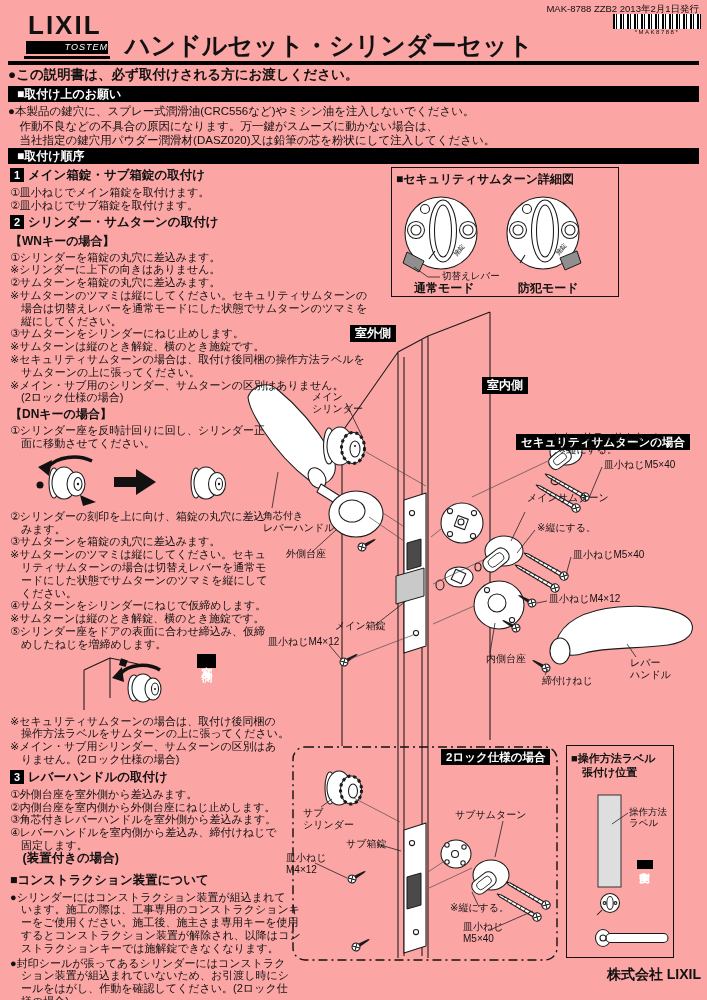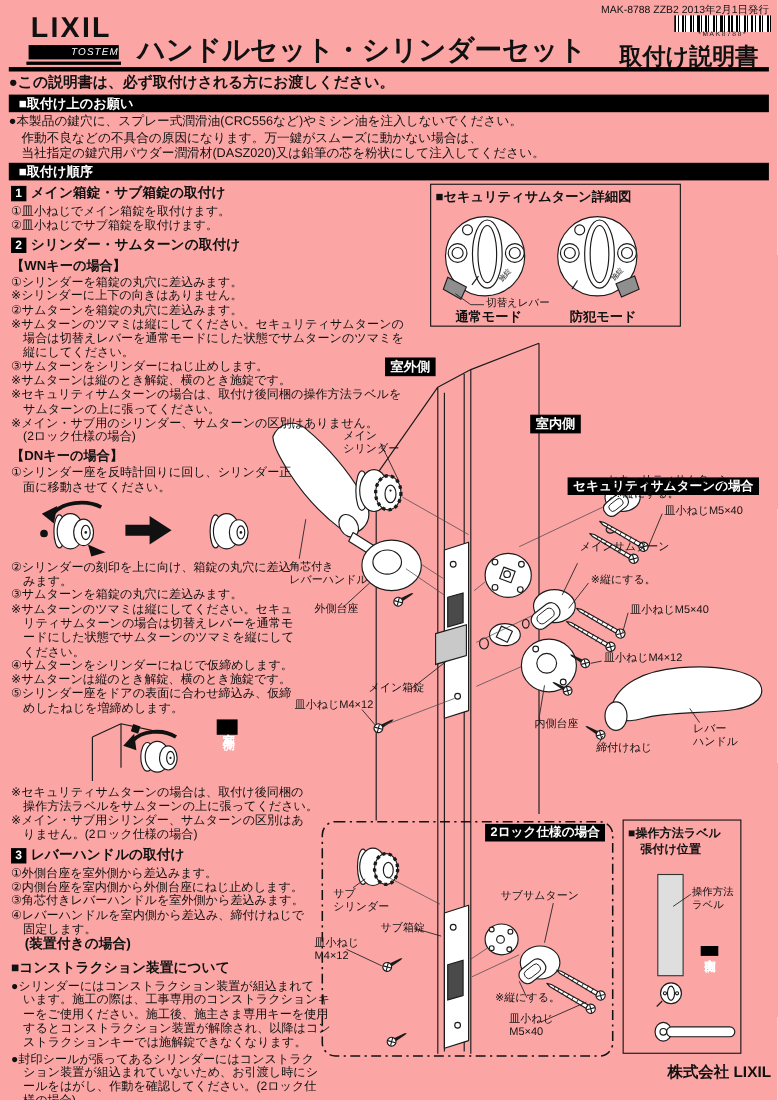--- a/index.html
+++ b/index.html
@@ -257,21 +257,20 @@
     </g>
   </svg>
 
   <div class="abs" style="right:8px;top:3px;font-size:9.5px;z-index:2;">MAK-8788  ZZB2   2013年2月1日発行</div>
   <div id="barcode"></div>
   <div id="barcode-text">*MAK8788*</div>
   <div class="abs" style="left:28px;top:10px;font-size:26px;font-weight:bold;letter-spacing:2px;z-index:2;">LIXIL</div>
   <div id="tostem">TOSTEM</div>
   <div class="abs" style="left:24px;top:56px;width:86px;height:2.5px;background:#000;z-index:2;"></div>
   <div class="abs" style="left:125px;top:29px;font-size:25px;font-weight:bold;z-index:2;">ハンドルセット・シリンダーセット</div>
-  <div class="abs" style="left:563px;top:37px;font-size:21px;font-weight:bold;z-index:2;">取付け説明書</div>
   <div class="abs" style="left:8px;top:61px;width:691px;height:3.5px;background:#000;z-index:2;"></div>
   <div class="abs" style="left:8px;top:66px;font-size:13.5px;font-weight:bold;z-index:2;">●この説明書は、必ず取付けされる方にお渡しください。</div>
 
   <div class="bar" style="top:86px;">■取付け上のお願い</div>
   <div class="abs pre" style="left:8px;top:104px;font-size:11.5px;line-height:14.5px;z-index:2;">●本製品の鍵穴に、スプレー式潤滑油(CRC556など)やミシン油を注入しないでください。
 　作動不良などの不具合の原因になります。万一鍵がスムーズに動かない場合は、
 　当社指定の鍵穴用パウダー潤滑材(DASZ020)又は鉛筆の芯を粉状にして注入してください。</div>
   <div class="bar" style="top:148px;">■取付け順序</div>
 
   <div id="left-col">

